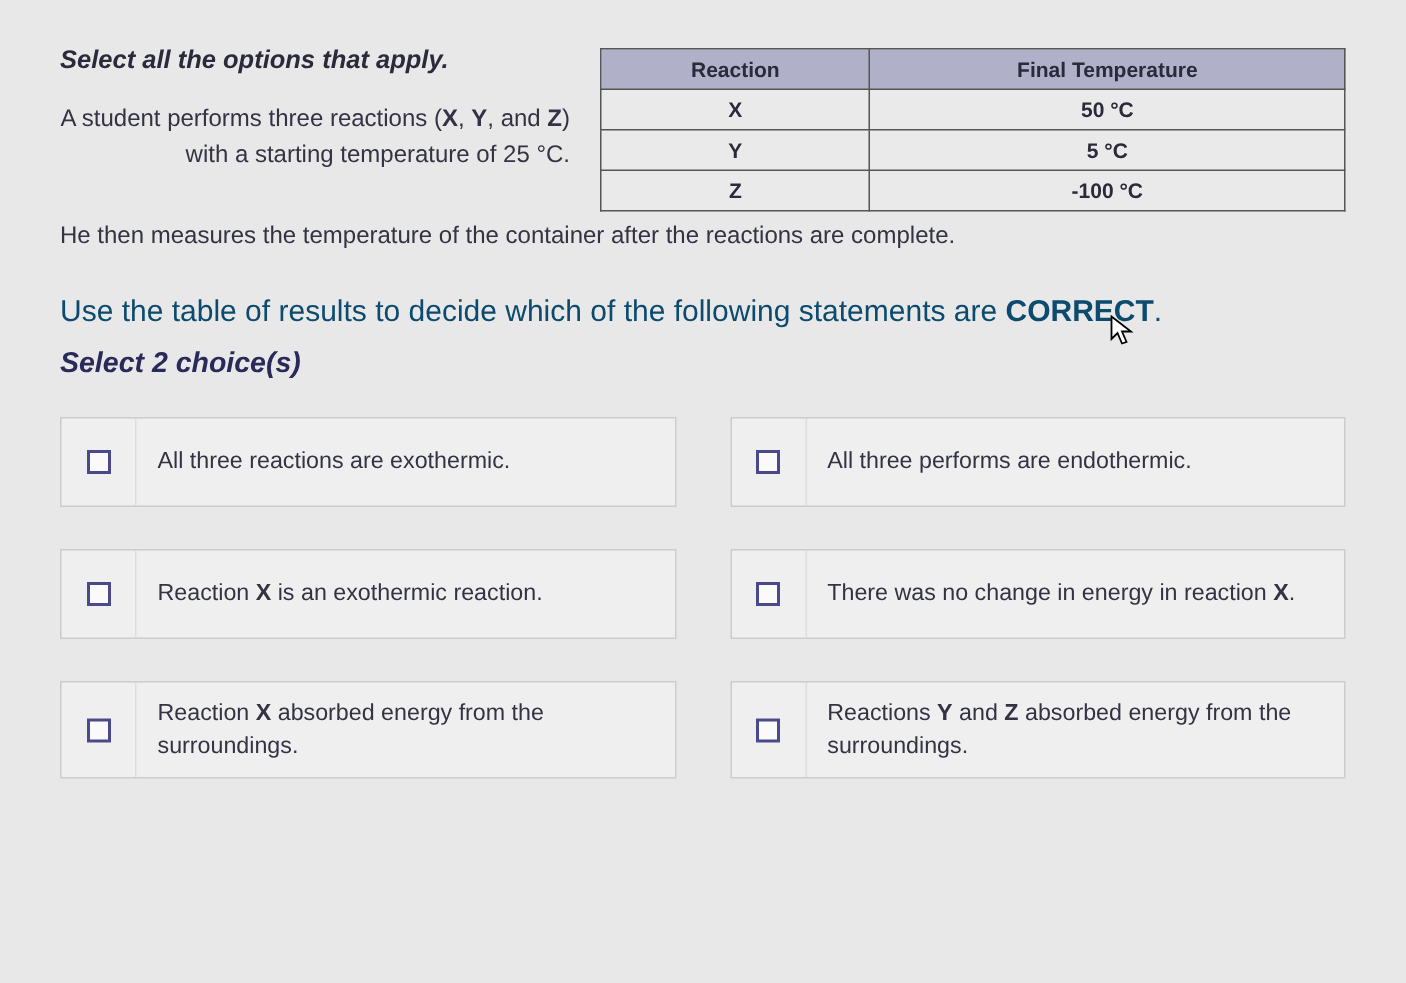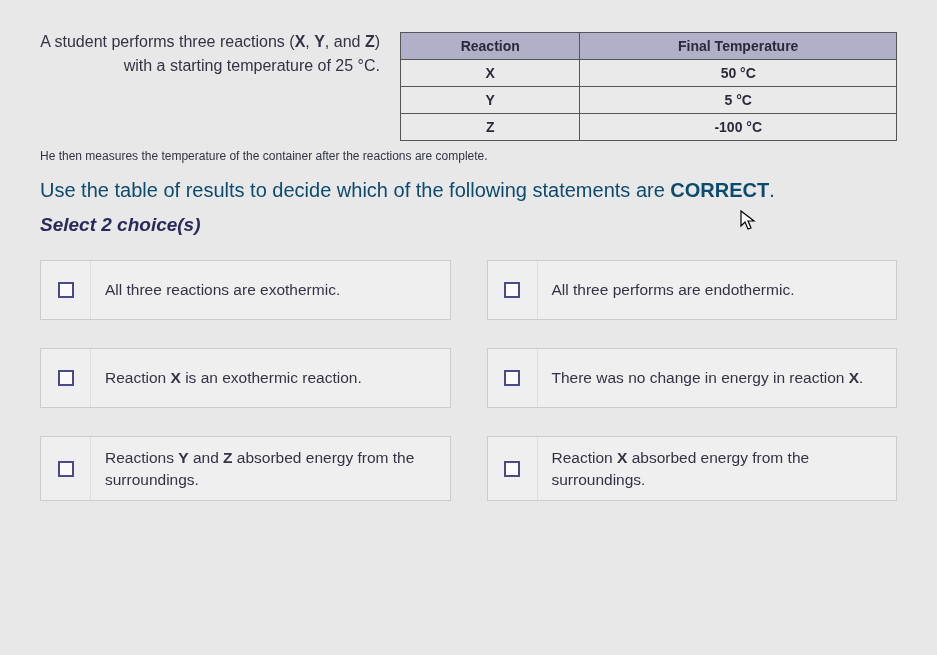--- a/index.html
+++ b/index.html
@@ -51,24 +51,24 @@
     }
     .results-table th {
       background: #b0b0c8;
       font-weight: bold;
     }
     .results-table td {
       background: #eaeaea;
       font-weight: bold;
     }
     .continuation {
-      font-size: 12px;
+      font-size: 16px;
       color: #333344;
       margin-top: 0;
-      margin-bottom: 16px;
+      margin-bottom: 30px;
     }
     .use-table {
       font-size: 20px;
       color: #0c4a6e;
       margin-bottom: 12px;
     }
     .select-n {
       font-weight: bold;
       font-style: italic;
       font-size: 19px;
@@ -116,20 +116,21 @@
       left: 740px;
       pointer-events: none;
     }
     b { font-weight: bold; }
   </style>
 </head>
 <body>
 
 <div class="top-section">
   <div class="left-text">
+    <div class="instruction">Select all the options that apply.</div>
     <div class="body-text">
       <span>A student performs three reactions (</span><b>X</b><span>, </span><b>Y</b><span>, and </span><b>Z</b><span>) with a starting temperature of 25 °C.</span>
     </div>
   </div>
 
   <table class="results-table">
     <thead>
       <tr>
         <th>Reaction</th>
         <th>Final Temperature</th>
@@ -192,30 +193,30 @@
     <div class="choice-text">
       <span>There was no change in energy in reaction </span><b>X</b><span>.</span>
     </div>
   </div>
 
   <div class="choice">
     <div class="check-cell">
       <div class="checkbox"></div>
     </div>
     <div class="choice-text">
+      <span>Reaction </span><b>X</b><span> absorbed energy from the surroundings.</span>
+    </div>
+  </div>
+
+  <div class="choice">
+    <div class="check-cell">
+      <div class="checkbox"></div>
+    </div>
+    <div class="choice-text">
       <span>Reactions </span><b>Y</b><span> and </span><b>Z</b><span> absorbed energy from the surroundings.</span>
-    </div>
-  </div>
-
-  <div class="choice">
-    <div class="check-cell">
-      <div class="checkbox"></div>
-    </div>
-    <div class="choice-text">
-      <span>Reaction </span><b>X</b><span> absorbed energy from the surroundings.</span>
     </div>
   </div>
 
 </div>
 
 <svg class="cursor-icon" width="18" height="22" viewBox="0 0 18 22">
   <path d="M1 1 L1 16 L5 12 L8 19 L11 18 L8 11 L14 11 Z" fill="#ffffff" stroke="#000000" stroke-width="1.2"></path>
 </svg>
 
 </body></html>

